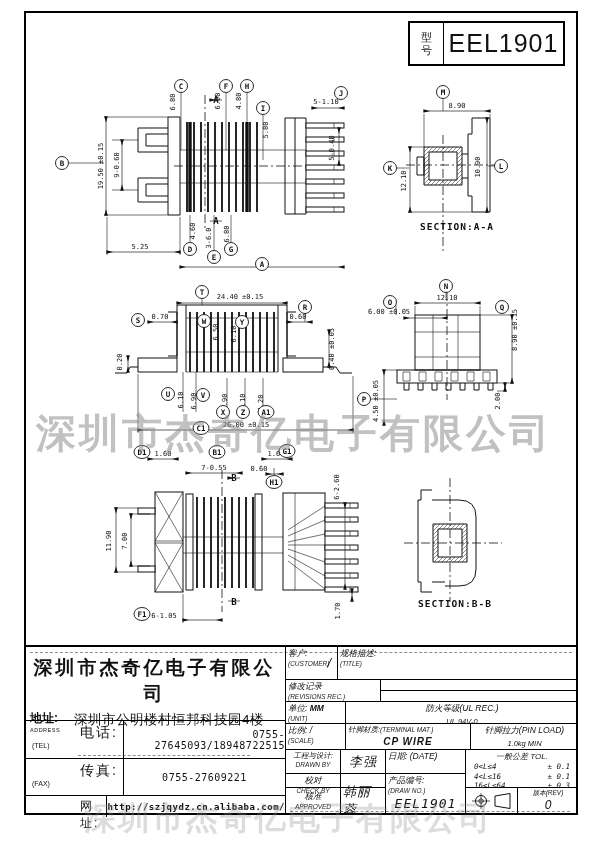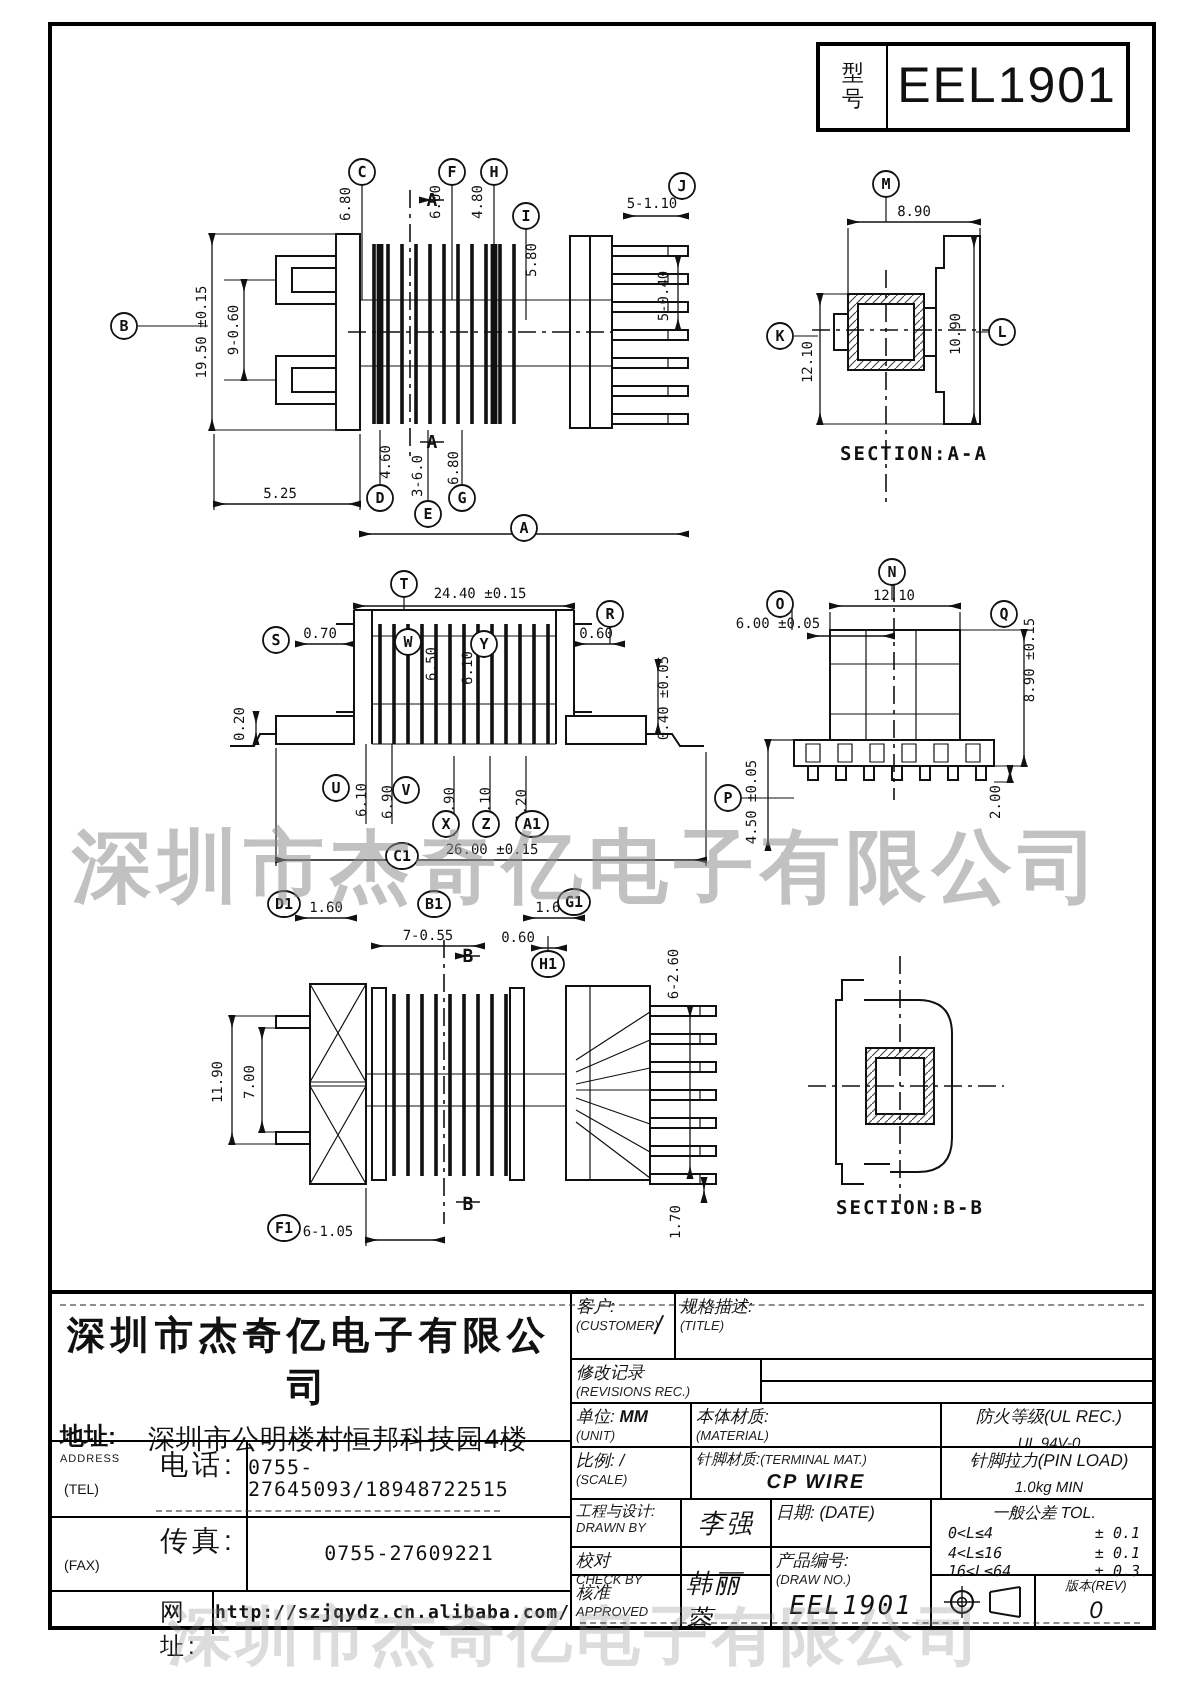--- a/index.html
+++ b/index.html
@@ -44,21 +44,21 @@
   .company{text-align:center;font-family:"Liberation Serif",serif;font-weight:bold;font-size:19px;letter-spacing:3px;padding-top:8px;}
   .addr{display:flex;padding:3px 0 0 6px;align-items:flex-start;}
   .addr .lab{width:44px;}
   .addr .lab .cnl{font-size:12px;font-weight:bold;}
   .addr .lab .enl{font-size:5.5px;letter-spacing:.5px;}
   .addr .val{font-size:13.5px;letter-spacing:.5px;padding-top:1px;}
   .contact{display:flex;border-top:1px solid #000;flex:0 0 auto;}
   .contact .lab{width:100px;border-right:1px solid #000;padding:3px 0 0 8px;}
   .contact .lab .cnl{font-size:14px;letter-spacing:2px;margin-left:48px;}
   .contact .lab .enl{font-size:7px;}
-  .contact .val{flex:1;display:flex;align-items:center;justify-content:center;font-family:"DejaVu Sans Mono",monospace;font-size:10px;letter-spacing:.5px;}
+  .contact .val{flex:1;display:flex;align-items:center;justify-content:center;font-family:"DejaVu Sans Mono",monospace;font-size:10px;letter-spacing:.5px;text-align:right;}
   .r-tel{height:38px;} .r-fax{height:37px;} .r-web{height:22px;}
   .r-web .val{font-weight:bold;font-size:9px;}
   
   .rrow{display:flex;border-bottom:1px solid #000;}
   .rrow:last-child{border-bottom:none;}
   .cell{border-right:1px solid #000;padding:1px 2px;overflow:hidden;}
   .cell:last-child{border-right:none;}
   .r1{height:33px;} .r2{height:22px;} .r3{height:22px;} .r4{height:26px;} .r5{height:65px;border-bottom:none;}
   .c-customer{width:52px;position:relative;}
   .c-customer .slash{position:absolute;right:6px;top:8px;font-size:13px;}
@@ -69,21 +69,21 @@
   .c-revarea .half{flex:1;}
   .c-revarea .half:first-child{border-bottom:1px solid #000;}
   .c-unit{width:60px;} .c-mat{width:125px;} .c-fire{flex:1;text-align:center;}
   .c-fire .l2{font-size:7.5px;margin-top:2px;}
   .c-scale{width:60px;} .c-term{width:125px;position:relative;}
   .c-term .bigv{text-align:center;font-size:10px;font-weight:bold;letter-spacing:1px;margin-top:1px;}
   .c-pin{flex:1;text-align:center;}
   .c-pin .l2{font-size:7.5px;margin-top:2px;}
   
   .col{display:flex;flex-direction:column;padding:0;}
-  .c-siglab{width:55px;}
+  .c-siglab{width:55px;text-align:center;}
   .c-signame{width:45px;}
   .c-draw{width:80px;}
   .c-tol{flex:1;border-right:none;}
   .subrow{border-bottom:1px solid #000;padding:1px 2px;}
   .subrow:last-child{border-bottom:none;}
   .s1{height:24px;} .s2{height:14px;} .s3{height:26px;}
   .name{display:flex;align-items:center;justify-content:center;font-size:13px;letter-spacing:1px;}
   .drawno-val{text-align:center;font-size:13px;font-family:"DejaVu Sans Mono",monospace;margin-top:2px;letter-spacing:1px;}
   .tol-head{font-size:8px;text-align:center;padding-top:1px;}
   .tol-line{display:flex;justify-content:space-between;padding:0 8px;font-size:7.5px;font-family:"DejaVu Sans Mono",monospace;line-height:9.5px;}
@@ -434,24 +434,20 @@
       <div class="cell c-revarea">
         <div class="half"></div>
           <div class="half"></div>
       </div>
     </div>
     <div class="rrow r3">
       <div class="cell c-unit">
         <div class="cn"><span>单位:</span> <b>MM</b></div>
         <div class="en">(UNIT)</div>
       </div>
-      <div class="cell c-mat">
-        <div class="cn">本体材质:</div>
-        <div class="en">(MATERIAL)</div>
-      </div>
       <div class="cell c-fire">
         <div class="cn">防火等级(UL REC.)</div>
         <div class="l2">UL 94V-0</div>
       </div>
     </div>
     <div class="rrow r4">
       <div class="cell c-scale">
         <div class="cn"><span>比例:</span> <span>/</span></div>
         <div class="en">(SCALE)</div>
       </div>

